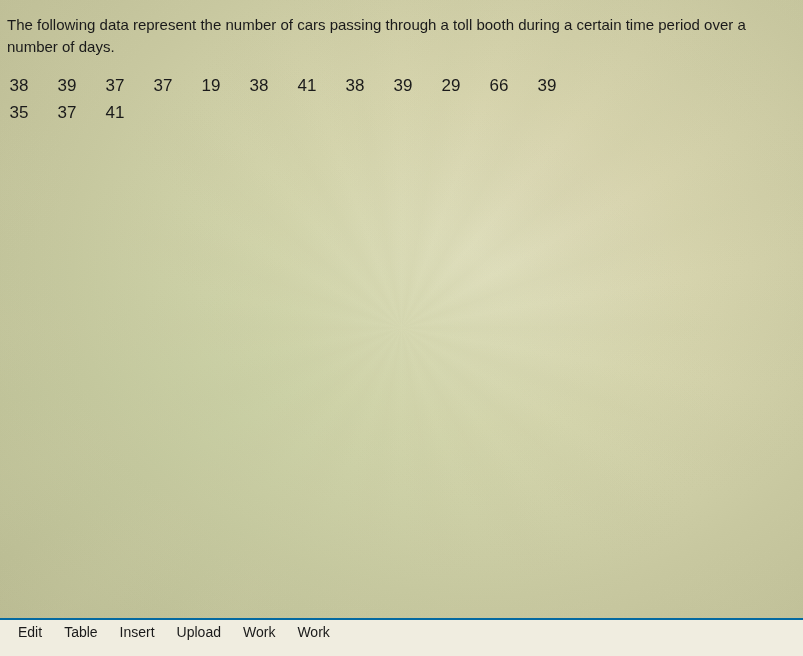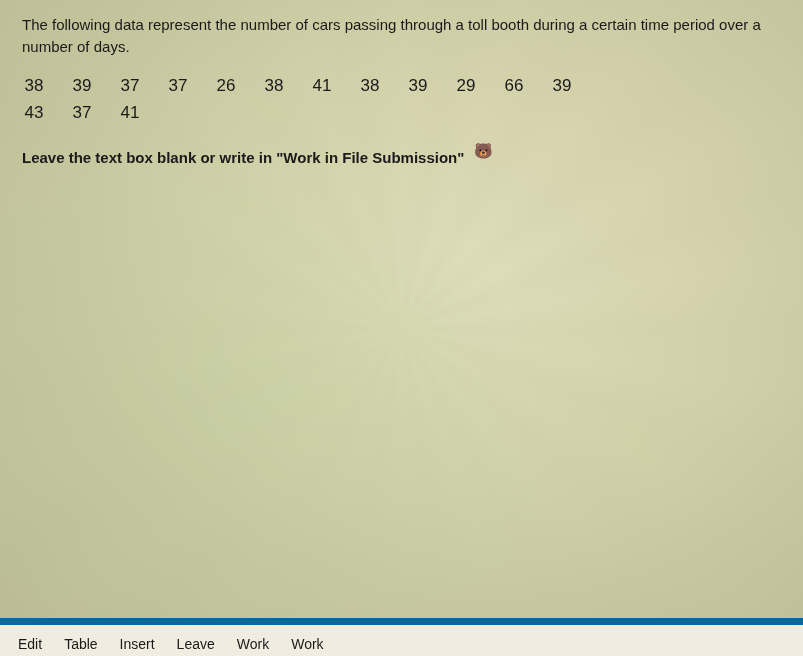--- a/index.html
+++ b/index.html
@@ -37,35 +37,35 @@
       z-index: 1;
       background:
         repeating-conic-gradient(from 0deg at 50% 50%, transparent 0deg, rgba(200,200,160,0.15) 10deg, transparent 20deg),
         radial-gradient(ellipse at 30% 60%, rgba(180,200,150,0.3) 0%, transparent 60%),
         radial-gradient(ellipse at 70% 30%, rgba(200,180,150,0.2) 0%, transparent 50%);
     }
 
     .content {
       position: relative;
       z-index: 2;
-      padding: 14px 20px 0 22px;
+      padding: 14px 20px 0 7px;
       height: calc(100% - 40px);
     }
 
     .main-text {
       font-size: 15px;
       color: #1a1a1a;
       line-height: 1.45;
       margin-bottom: 14px;
     }
 
     .data-grid {
       display: flex;
       flex-direction: column;
-      margin-bottom: 14px;
+      margin-bottom: 30px;
     }
 
     .data-row {
       display: flex;
       gap: 24px;
       font-size: 17px;
       color: #1a1a1a;
       font-weight: 400;
       line-height: 1.6;
     }
@@ -117,23 +117,23 @@
       margin-bottom: 10px;
     }
 
     .toolbar {
       position: absolute;
       bottom: 0;
       left: 0;
       width: 100%;
       height: 38px;
       background: #f0ede0;
-      border-top: 7px solid #0369a1;
+      border-top: 2px solid #0369a1;
       display: flex;
-      align-items: flex-end;
+      align-items: flex-start;
       padding: 0 16px;
       gap: 18px;
       z-index: 10;
     }
 
     .toolbar-item {
       font-size: 14px;
       color: #1a1a1a;
       cursor: pointer;
       padding: 4px 2px;
@@ -149,46 +149,42 @@
 
   <p class="main-text">The following data represent the number of cars passing through a toll booth during a certain time period over a number of days.</p>
 
   <div class="data-grid">
     <div class="data-row">
 
     <span class="data-num">38</span>
         <span class="data-num">39</span>
         <span class="data-num">37</span>
         <span class="data-num">37</span>
-        <span class="data-num">26</span>
+        <span class="data-num">19</span>
         <span class="data-num">38</span>
         <span class="data-num">41</span>
         <span class="data-num">38</span>
         <span class="data-num">39</span>
         <span class="data-num">29</span>
         <span class="data-num">66</span>
         <span class="data-num">39</span>
       </div>
     <div class="data-row">
 
-    <span class="data-num">43</span>
+    <span class="data-num">35</span>
         <span class="data-num">37</span>
         <span class="data-num">41</span>
       </div>
   </div>
 
 
-  <div class="bold-instruction">
-    <span>Leave the text box blank or write in "Work in File Submission"</span>
-    <span class="bear-icon">🐻</span>
-  </div>
 
 
 </div>
 
 <div class="toolbar">
 <div class="toolbar-item">Edit</div>
     <div class="toolbar-item">Table</div>
     <div class="toolbar-item">Insert</div>
-    <div class="toolbar-item">Leave</div>
+    <div class="toolbar-item">Upload</div>
     <div class="toolbar-item">Work</div>
     <div class="toolbar-item">Work</div>
   </div>
 
 </body></html>

